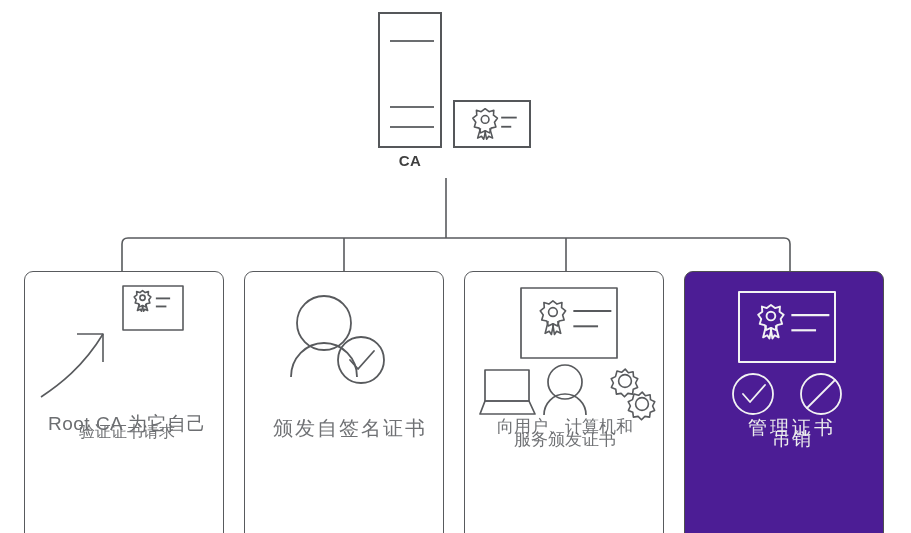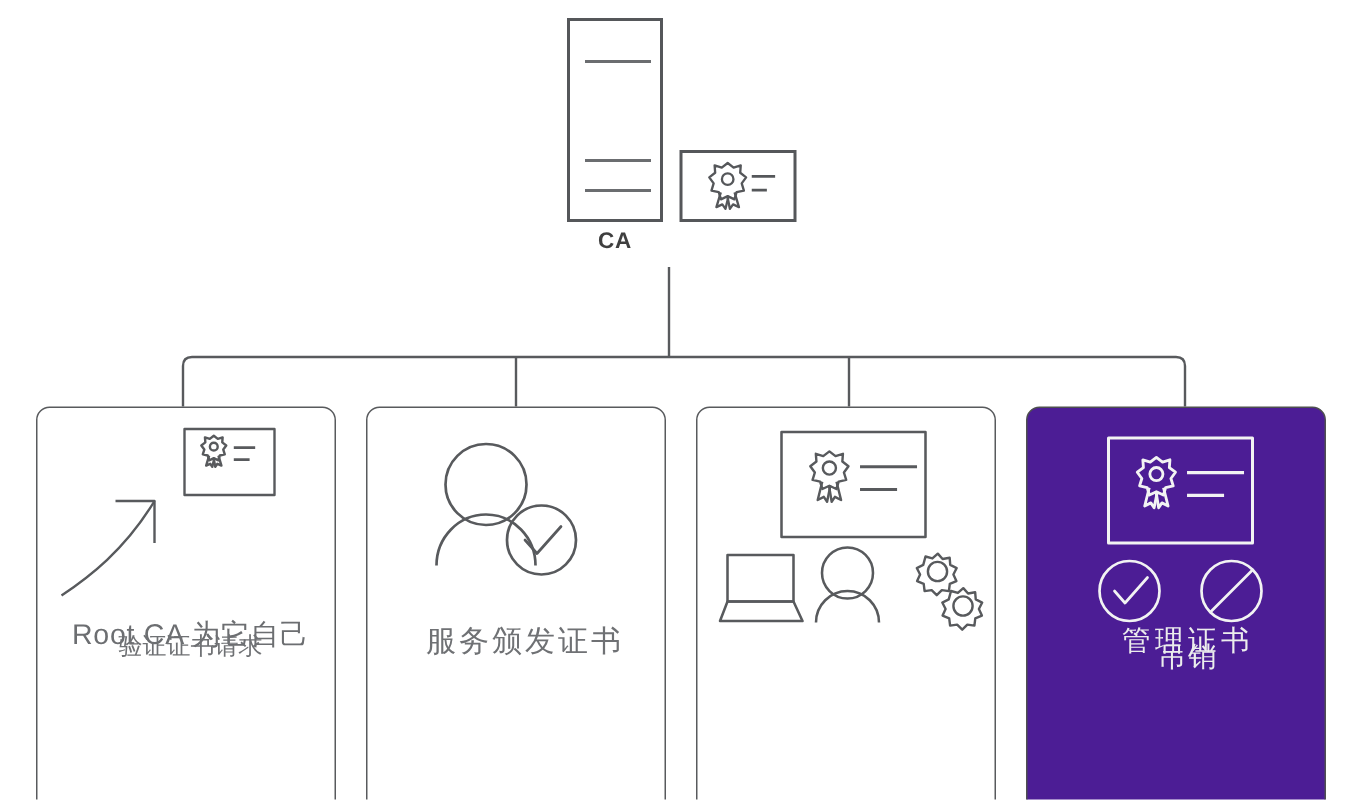--- a/index.html
+++ b/index.html
@@ -215,21 +215,21 @@
           <circle cx="79" cy="51" r="27"></circle>
           <path d="M46 105 A 33 34 0 0 1 112 105"></path>
         </g>
         <g>
           <circle cx="116" cy="88" r="23"></circle>
           <path d="M105 88 L 113 97 L 129 79" stroke-linecap="round" stroke-linejoin="round"></path>
         </g>
       </g>
     </svg>
     <div class="card-caption">
-      <span class="cap-main">服务颁发证书</span>
+      <span class="cap-main">颁发自签名证书</span>
     </div>
   </div>
 
   <div class="card c3">
     <svg class="card-art" viewBox="0 0 200 165" xmlns="http://www.w3.org/2000/svg">
       <g fill="none" stroke="#585a5d" stroke-width="1.7" stroke-linejoin="round">
 
         <rect x="56" y="16" width="96" height="70"></rect>
         <g transform="translate(58,22) scale(0.95)">
           <path d="M22 9 l5.2 1.6 4.3 -3.3 4.3 3.3 5.2 -1.6 -0.4 5.4 4.3 3.3 -3.2 4.4 1.6 5.2 -5.3 1.2 -1.6 5.2 -4.9 -2.3 -4.9 2.3 -1.6 -5.2 -5.3 -1.2 1.6 -5.2 -3.2 -4.4 4.3 -3.3 z"></path>
@@ -251,20 +251,24 @@
         </g>
 
         <g stroke-width="1.6">
           <path d="M152 99 l4.6 1.3 3.6 -3.2 3.2 3.6 4.7 -0.9 0.4 4.8 4.3 2.1 -2.2 4.3 2 4.4 -4.4 1.9 -0.6 4.8 -4.7 -0.7 -3.4 3.4 -3.4 -3.4 -4.7 0.7 -0.6 -4.8 -4.4 -1.9 2 -4.4 -2.2 -4.3 4.3 -2.1 z"></path>
           <circle cx="160" cy="109" r="6.4"></circle>
           <path d="M169 122 l4.6 1.3 3.6 -3.2 3.2 3.6 4.7 -0.9 0.4 4.8 4.3 2.1 -2.2 4.3 2 4.4 -4.4 1.9 -0.6 4.8 -4.7 -0.7 -3.4 3.4 -3.4 -3.4 -4.7 0.7 -0.6 -4.8 -4.4 -1.9 2 -4.4 -2.2 -4.3 4.3 -2.1 z"></path>
           <circle cx="177" cy="132" r="6.4"></circle>
         </g>
       </g>
     </svg>
+    <div class="card-caption">
+      <span class="cap-main">向用户、计算机和</span>
+      <span class="cap-sub">服务颁发证书</span>
+    </div>
   </div>
 
   <div class="card c4">
     <svg class="card-art" viewBox="0 0 200 165" xmlns="http://www.w3.org/2000/svg">
       <g fill="none" stroke="#f2f3f3" stroke-width="2" stroke-linejoin="round">
 
         <rect x="54" y="20" width="96" height="70"></rect>
         <g transform="translate(56,26) scale(0.95)">
           <path d="M22 9 l5.2 1.6 4.3 -3.3 4.3 3.3 5.2 -1.6 -0.4 5.4 4.3 3.3 -3.2 4.4 1.6 5.2 -5.3 1.2 -1.6 5.2 -4.9 -2.3 -4.9 2.3 -1.6 -5.2 -5.3 -1.2 1.6 -5.2 -3.2 -4.4 4.3 -3.3 z"></path>
           <circle cx="31.5" cy="19" r="4.6"></circle>

